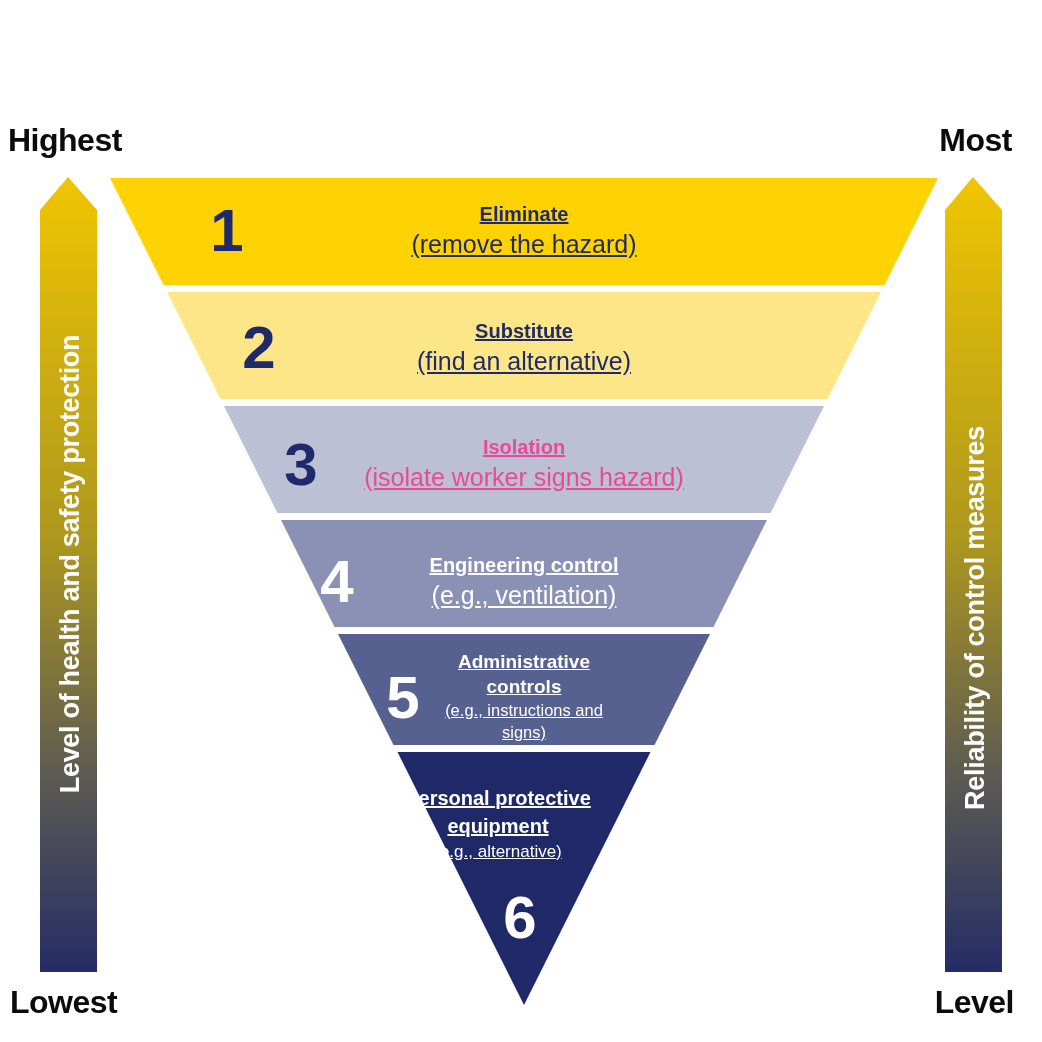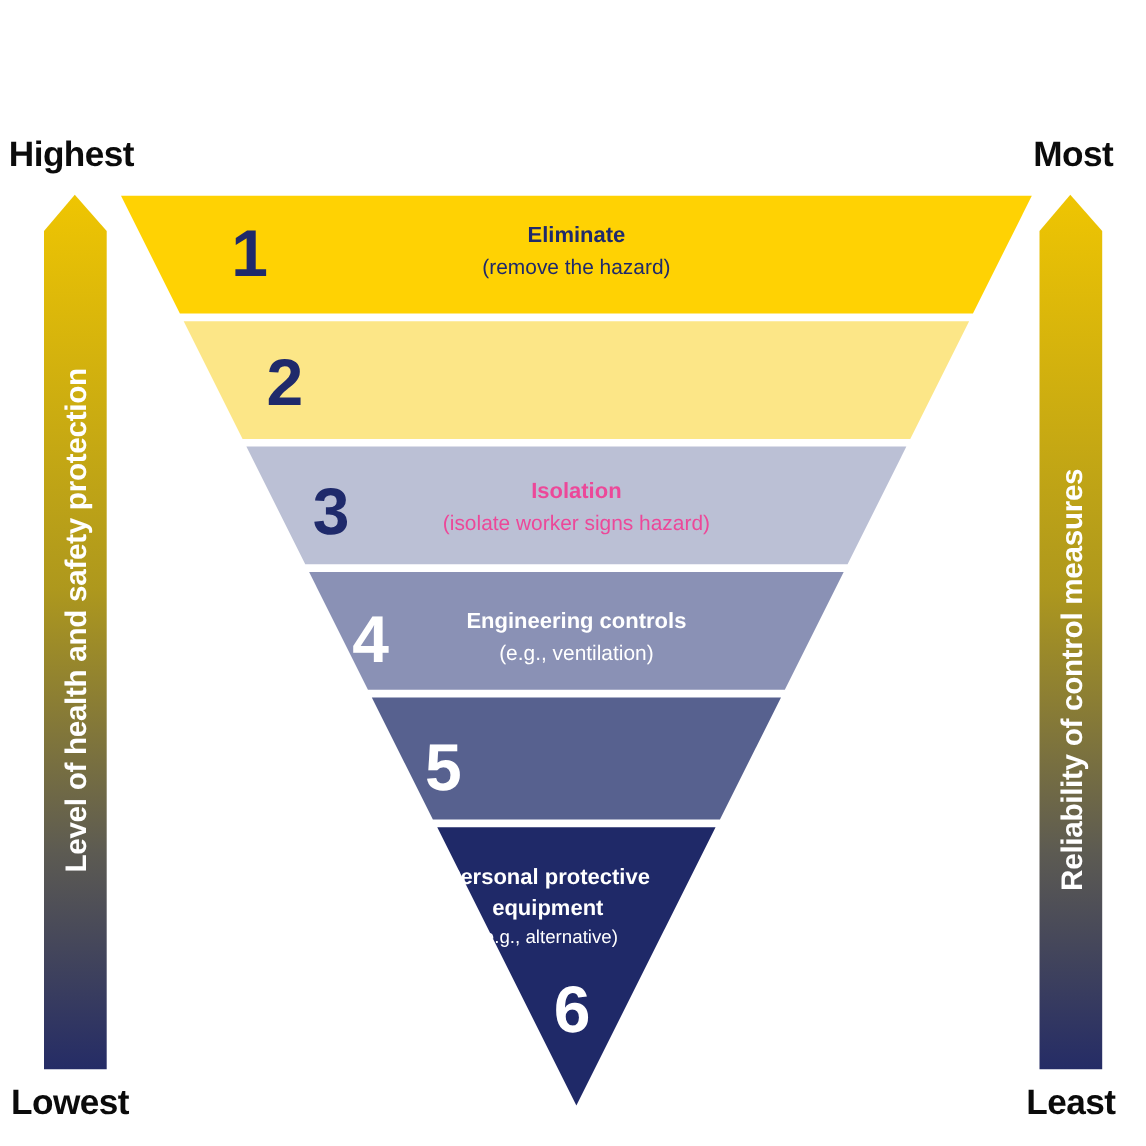--- a/index.html
+++ b/index.html
@@ -15,24 +15,24 @@
   .arrow-label{
     position:absolute;white-space:nowrap;color:#ffffff;font-weight:700;
     font-size:27px;transform:translate(-50%,-50%) rotate(-90deg);
     letter-spacing:-0.3px;
   }
   .level-num{
     position:absolute;font-weight:700;font-size:60px;
     transform:translate(-50%,-50%);line-height:1;
   }
   .band-text{
-    position:absolute;transform:translateX(-50%);text-align:center;
+    position:absolute;transform:translateX(-50%);text-align:center;text-decoration:underline;
   }
   .band-title{font-size:20px;font-weight:700;line-height:30px;}
-  .band-sub{font-size:19px;font-weight:400;line-height:30px;}
+  .band-sub{font-size:25px;font-weight:400;line-height:30px;}
   .band-text.compact{width:190px;}
   .band-text.compact .band-title{line-height:25px;font-size:19px;}
   .band-text.compact .band-sub{font-size:16.5px;line-height:22px;}
   .band-text.bottom{width:235px;}
   .band-text.bottom .band-title{line-height:28px;}
   .band-text.bottom .band-sub{font-size:17px;line-height:23px;}
 </style>
 </head>
 <body>
 
@@ -61,47 +61,55 @@
     <polygon points="167,292 881,292 827.5,399 220.5,399" fill="#FCE687"></polygon>
     <polygon points="224,406 824,406 770.5,513 277.5,513" fill="#BBC0D5"></polygon>
     <polygon points="281,520 767,520 713.5,627 334.5,627" fill="#8A91B5"></polygon>
     <polygon points="338,634 710,634 654.5,745 393.5,745" fill="#57618F"></polygon>
     <polygon points="397.5,752 650.5,752 524,1005" fill="#1F2968"></polygon>
   </svg>
 
   <div class="corner-label" style="left:8px;top:122px;">Highest</div>
   <div class="corner-label" style="right:30px;top:122px;">Most</div>
   <div class="corner-label" style="left:10px;top:984px;text-align:center;">Lowest</div>
-  <div class="corner-label" style="right:28px;top:984px;">Least</div>
+  <div class="corner-label" style="right:28px;top:984px;">Level</div>
 
   <div class="arrow-label" style="left:70px;top:564px;">Level of health and safety protection</div>
   <div class="arrow-label" style="left:975px;top:618px;">Reliability of control measures</div>
 
   <div class="level-num" style="left: 227px; top: 231px; color: rgb(31, 42, 107);">1</div>
   <div class="level-num" style="left: 259px; top: 348px; color: rgb(31, 42, 107);">2</div>
   <div class="level-num" style="left: 301px; top: 465px; color: rgb(31, 42, 107);">3</div>
   <div class="level-num" style="left: 337px; top: 582px; color: rgb(255, 255, 255);">4</div>
   <div class="level-num" style="left: 403px; top: 698px; color: rgb(255, 255, 255);">5</div>
   <div class="level-num" style="left: 520px; top: 918px; color: rgb(255, 255, 255);">6</div>
 
   <div class="band-text" style="left: 524px; top: 199px; color: rgb(31, 42, 107);">
     <div class="band-title">Eliminate</div>
     <div class="band-sub">(remove the hazard)</div>
   </div>
 
+  <div class="band-text" style="left: 524px; top: 316px; color: rgb(31, 42, 107);">
+    <div class="band-title">Substitute</div>
+    <div class="band-sub">(find an alternative)</div>
+  </div>
 
   <div class="band-text" style="left: 524px; top: 432px; color: #ec4899;">
     <div class="band-title">Isolation</div>
     <div class="band-sub">(isolate worker signs hazard)</div>
   </div>
 
   <div class="band-text" style="left: 524px; top: 550px; color: rgb(255, 255, 255);">
-    <div class="band-title">Engineering controls</div>
+    <div class="band-title">Engineering control</div>
     <div class="band-sub">(e.g., ventilation)</div>
   </div>
 
+  <div class="band-text compact" style="left: 524px; top: 649px; color: rgb(255, 255, 255);">
+    <div class="band-title">Administrative controls</div>
+    <div class="band-sub">(e.g., instructions and signs)</div>
+  </div>
 
   <div class="band-text bottom" style="left: 498px; top: 784px; color: rgb(255, 255, 255);">
     <div class="band-title">Personal protective equipment</div>
     <div class="band-sub">(e.g., alternative)</div>
   </div>
 
 </div>
 
 </body></html>

